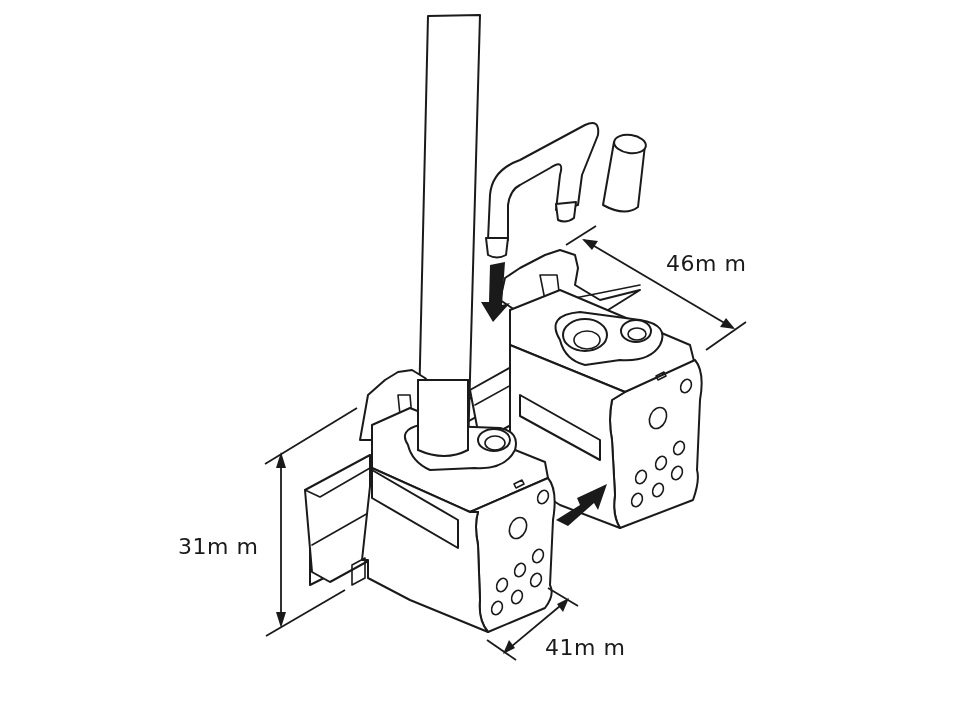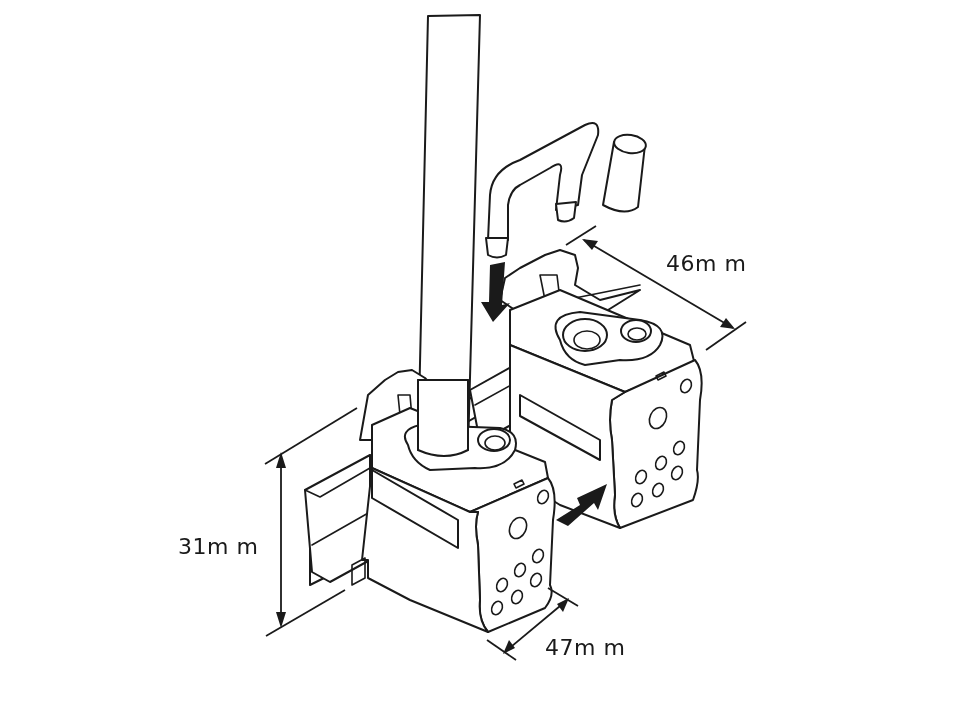--- a/index.html
+++ b/index.html
@@ -147,14 +147,14 @@
     <path class="dim" d="M487 640 L516 660"></path>
     <path class="dim" d="M548 588 L578 606"></path>
     <path class="dim" d="M506 651 L566 601"></path>
     <path class="blk" d="M503 654 L509 640 L515 648 Z"></path>
     <path class="blk" d="M569 598 L557 604 L563 612 Z"></path>
   </g>
 </svg>
 
 <span class="dim-label" style="left:666px; top:251px;">46m m</span>
 <span class="dim-label" style="left:178px; top:534px;">31m m</span>
-<span class="dim-label" style="left:545px; top:635px;">47m m</span>
+<span class="dim-label" style="left:545px; top:635px;">41m m</span>
 </div>
 
 </body></html>

